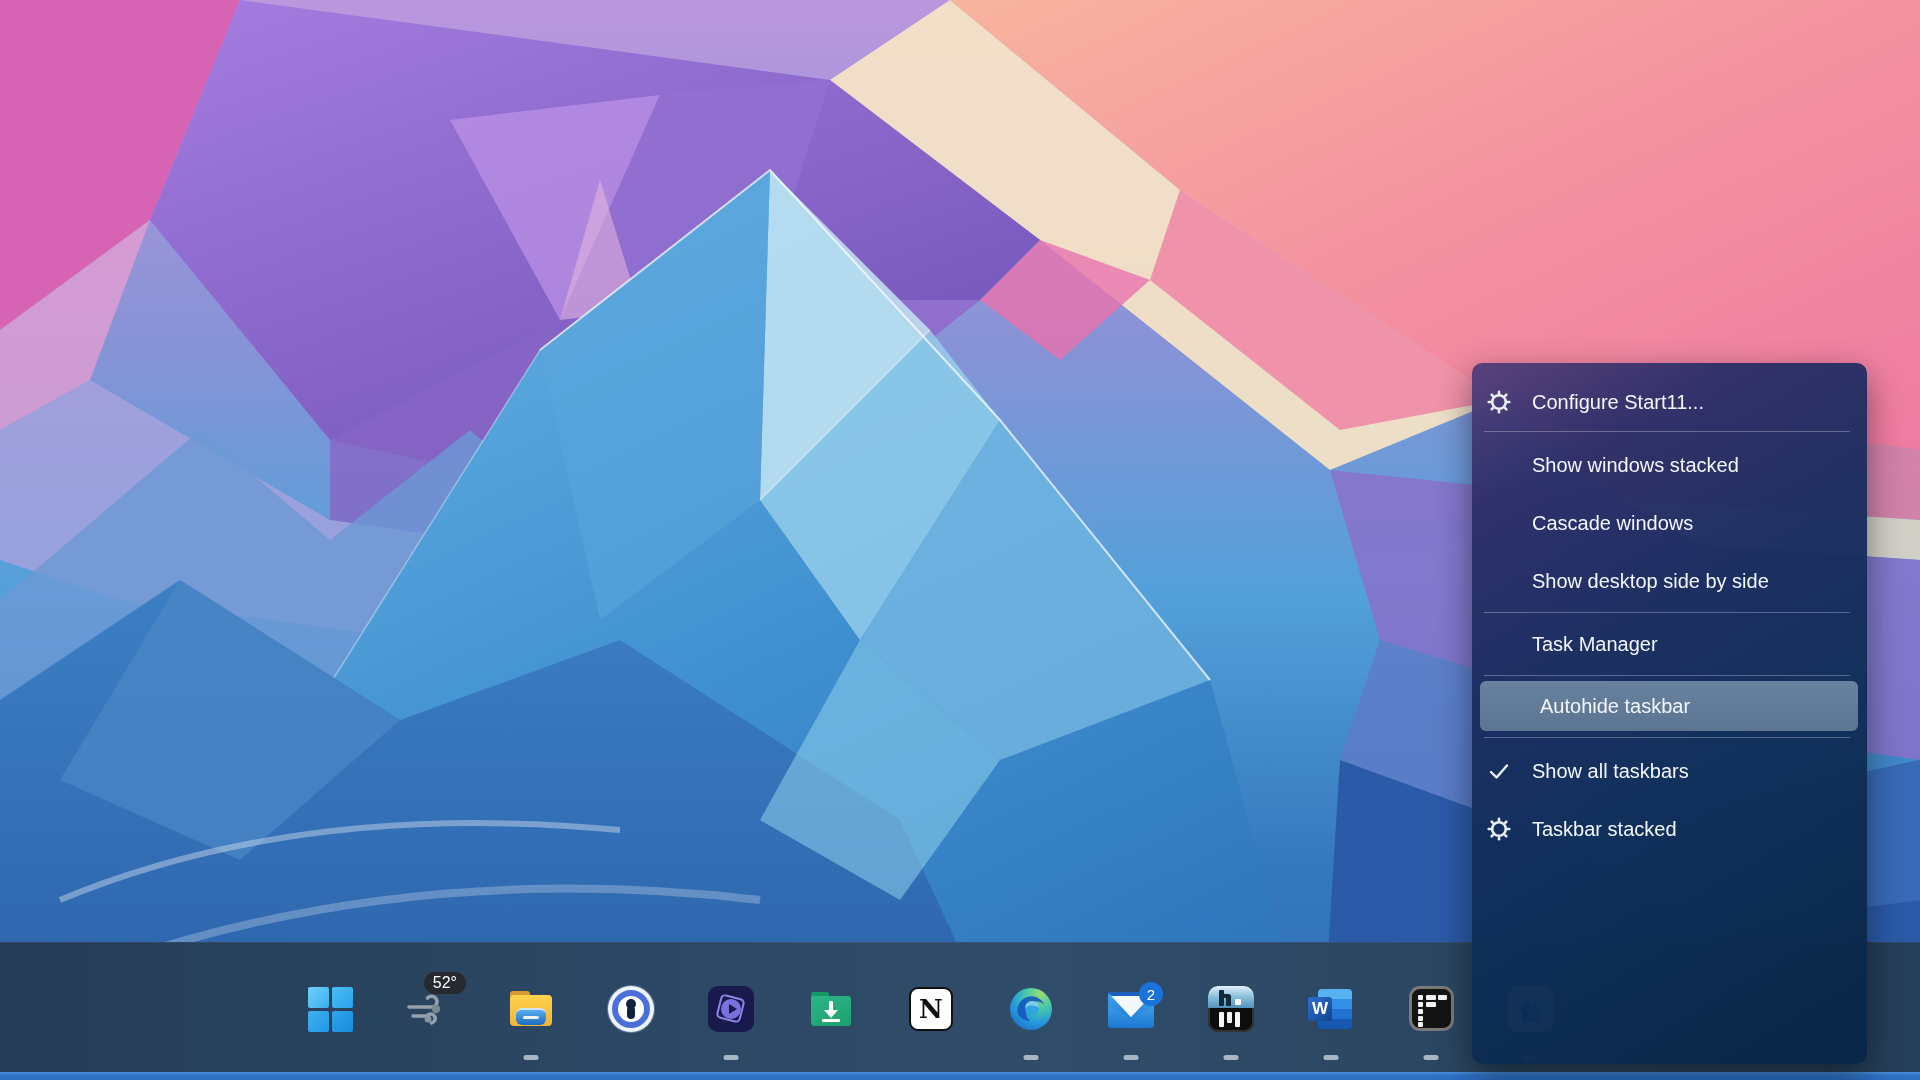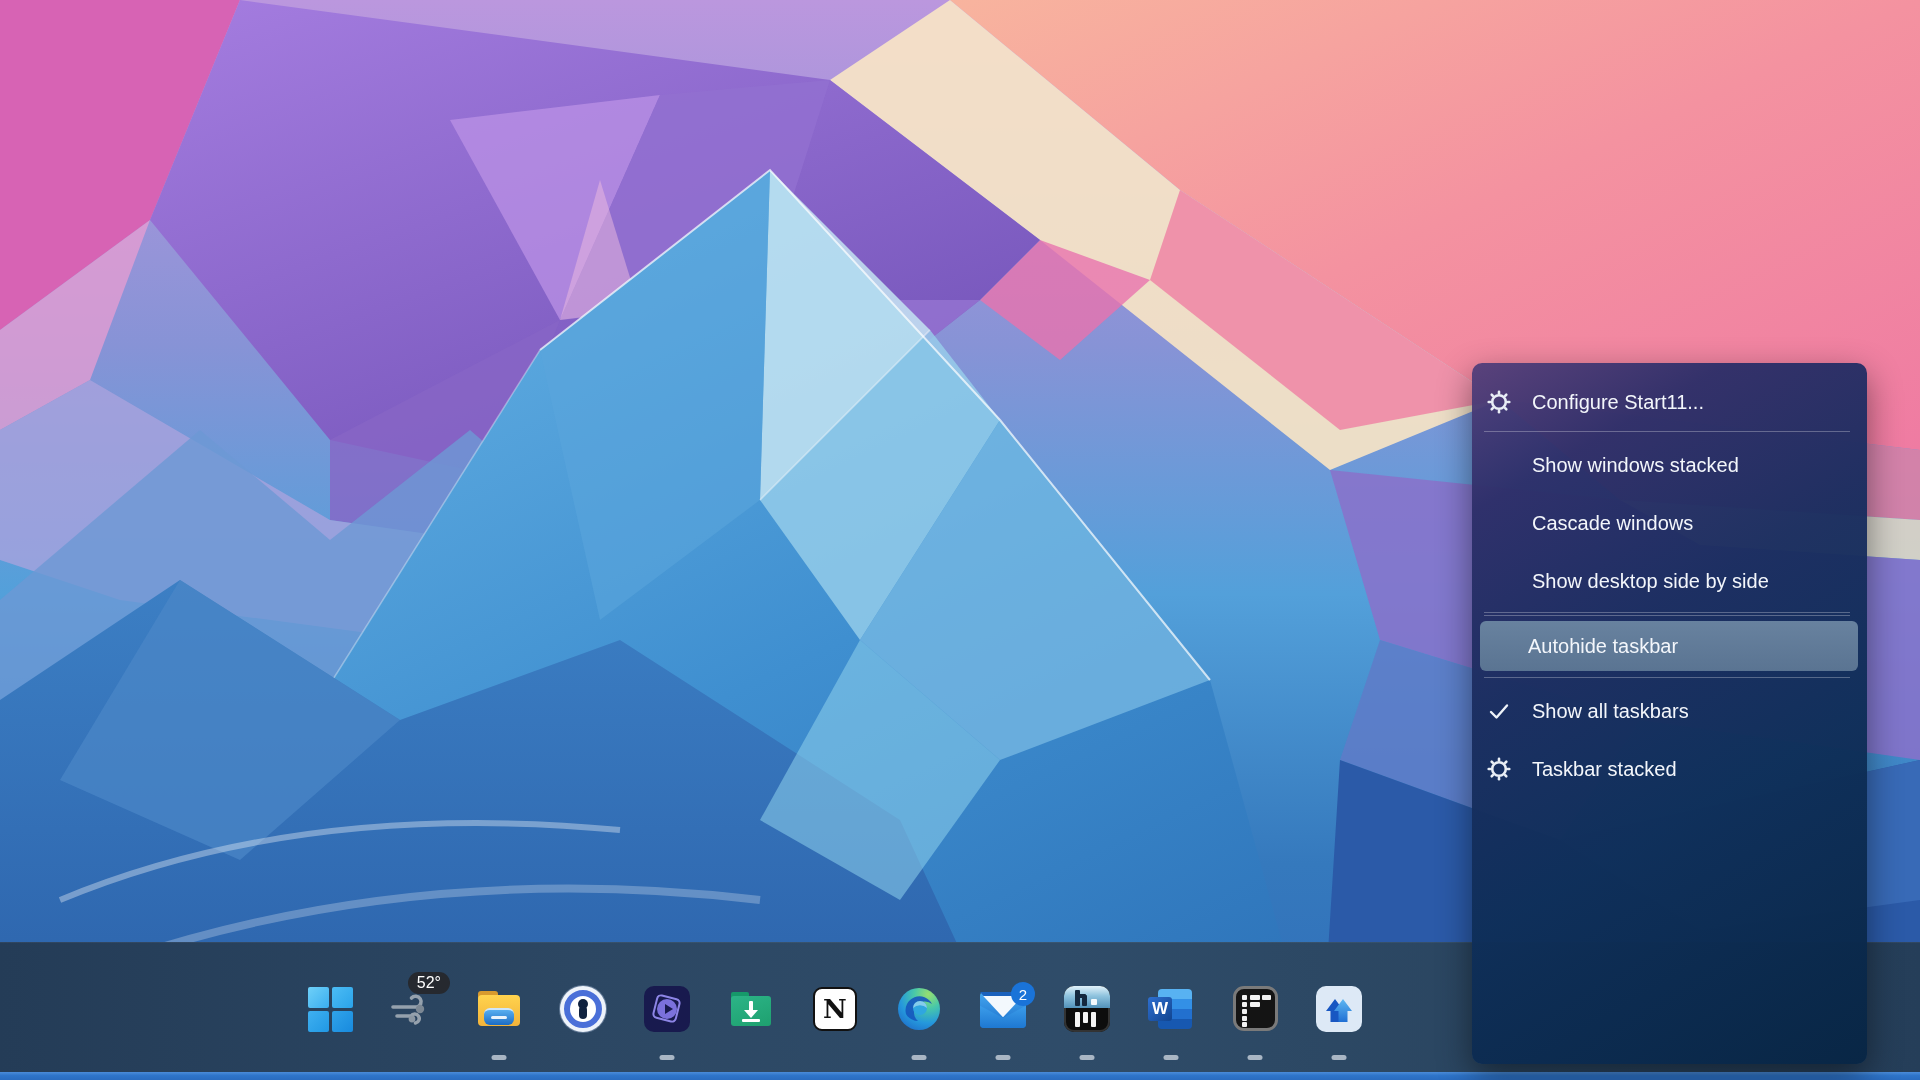--- a/index.html
+++ b/index.html
@@ -9,21 +9,21 @@
 
   
   .wallpaper{position:absolute;inset:0;}
 
   
   .taskbar{position:absolute;left:0;top:942px;width:1920px;height:130px;
            background:linear-gradient(90deg,#243c57 0%,#2c4763 30%,#2f4c69 55%,#2a4560 80%,#253e59 100%);
            border-top:1px solid rgba(255,255,255,0.05);}
   .bottom-strip{position:absolute;left:0;top:1072px;width:1920px;height:8px;
                 background:linear-gradient(180deg,#4b8cd9 0%,#2e74c9 45%,#2a6cc0 100%);}
-  .tb-items{position:absolute;left:303px;top:0;height:112px;display:flex;gap:28px;}
+  .tb-items{position:absolute;left:303px;top:0;height:112px;display:flex;gap:44px;}
   .tb-item{position:relative;width:56px;height:130px;display:flex;justify-content:center;}
   .tb-icon{position:absolute;top:43px;width:46px;height:46px;}
   .dot{position:absolute;bottom:13px;left:50%;transform:translateX(-50%);
        width:15px;height:5px;border-radius:3px;background:#a9b6c4;}
 
   
   .win{display:grid;grid-template-columns:21px 21px;grid-template-rows:21px 21px;gap:3px;margin:1px;}
   .win i{border-radius:2px;}
   .win i:nth-child(1){background:linear-gradient(135deg,#6fd0f8,#3aaef0);}
   .win i:nth-child(2){background:linear-gradient(135deg,#4cbcf4,#2aa3ea);}
@@ -122,21 +122,21 @@
   .menu{position:absolute;left:1472px;top:363px;width:395px;height:701px;border-radius:10px;
         padding:13px 0 6px 0;
         background:linear-gradient(150deg,rgba(82,62,122,0.95) 0%,rgba(44,46,104,0.96) 16%,rgba(26,45,95,0.97) 38%,rgba(14,46,88,0.97) 62%,rgba(8,38,69,0.98) 100%);
         box-shadow:0 12px 34px rgba(0,0,0,0.45);}
   .menu-item{display:flex;align-items:center;height:58px;padding-left:14px;color:#f3f6fb;font-size:20px;cursor:default;}
   .menu-item.first{height:52px;}
   .mi-icon{width:26px;margin-right:20px;display:flex;align-items:center;justify-content:center;flex:0 0 26px;}
   .menu-sep{height:1px;background:rgba(255,255,255,0.28);margin:2px 17px 2px 12px;}
   .menu-sep.s1{margin:3px 17px 4px 12px;}
   .menu-sep.s4{margin:6px 17px 4px 12px;}
-  .menu-item.highlighted{height:50px;margin:5px 9px 0 8px;padding-left:2px;border-radius:6px;
+  .menu-item.highlighted{height:50px;margin:5px 9px 0 8px;padding-left:14px;border-radius:6px;
         background:linear-gradient(180deg,#68829f,#5a7492);}
 </style>
 </head>
 <body>
 
 <div class="stage">
 
   <svg class="wallpaper" viewBox="0 0 1920 1080" preserveAspectRatio="none">
     <defs>
       <linearGradient id="gBase" x1="0" y1="0" x2="0" y2="1">
@@ -391,20 +391,24 @@
     </div>
 
     <div class="menu-item">
       <span class="mi-icon"></span>
       <span>Show desktop side by side</span>
     </div>
 
 
     <div class="menu-sep"></div>
 
+    <div class="menu-item">
+      <span class="mi-icon"></span>
+      <span>Task Manager</span>
+    </div>
 
     <div class="menu-sep"></div>
 
     <div class="menu-item highlighted">
       <span class="mi-icon"></span>
       <span>Autohide taskbar</span>
     </div>
 
     <div class="menu-sep s4"></div>
 

